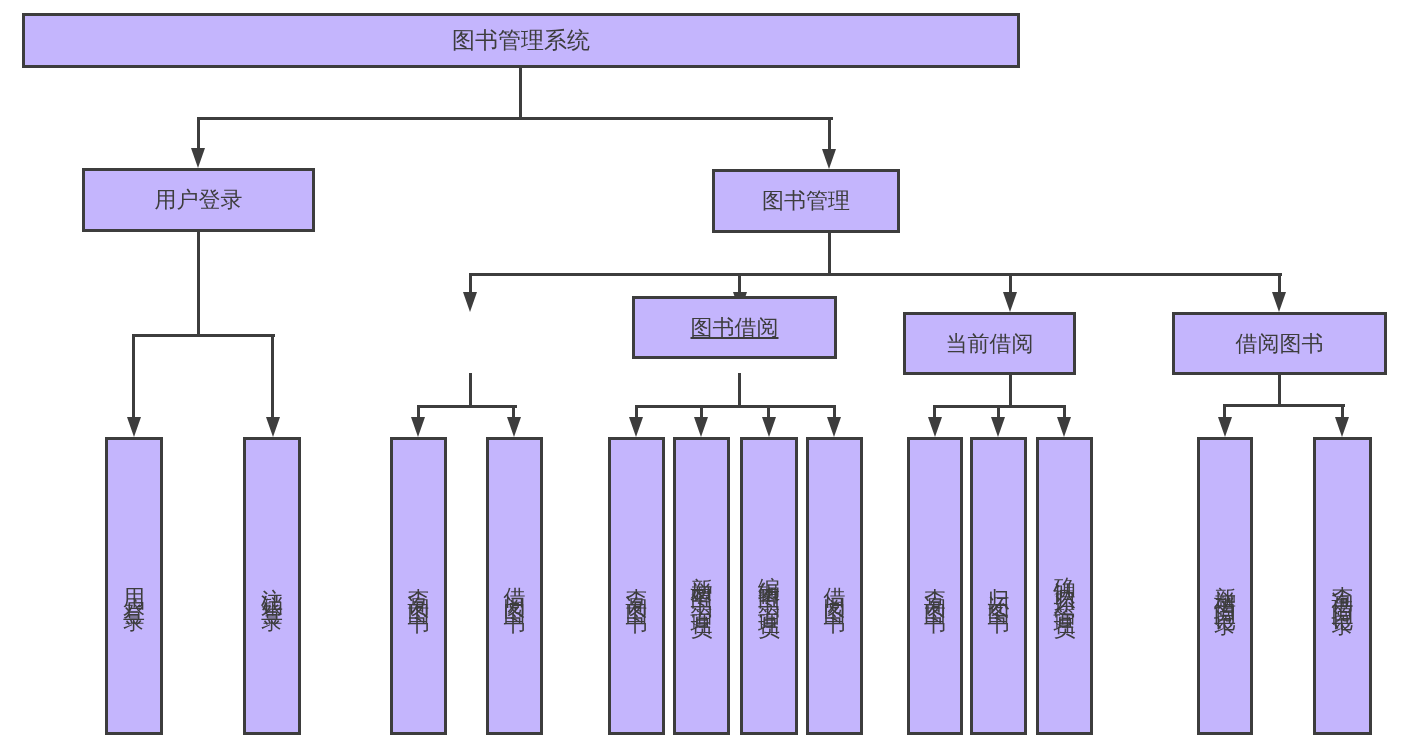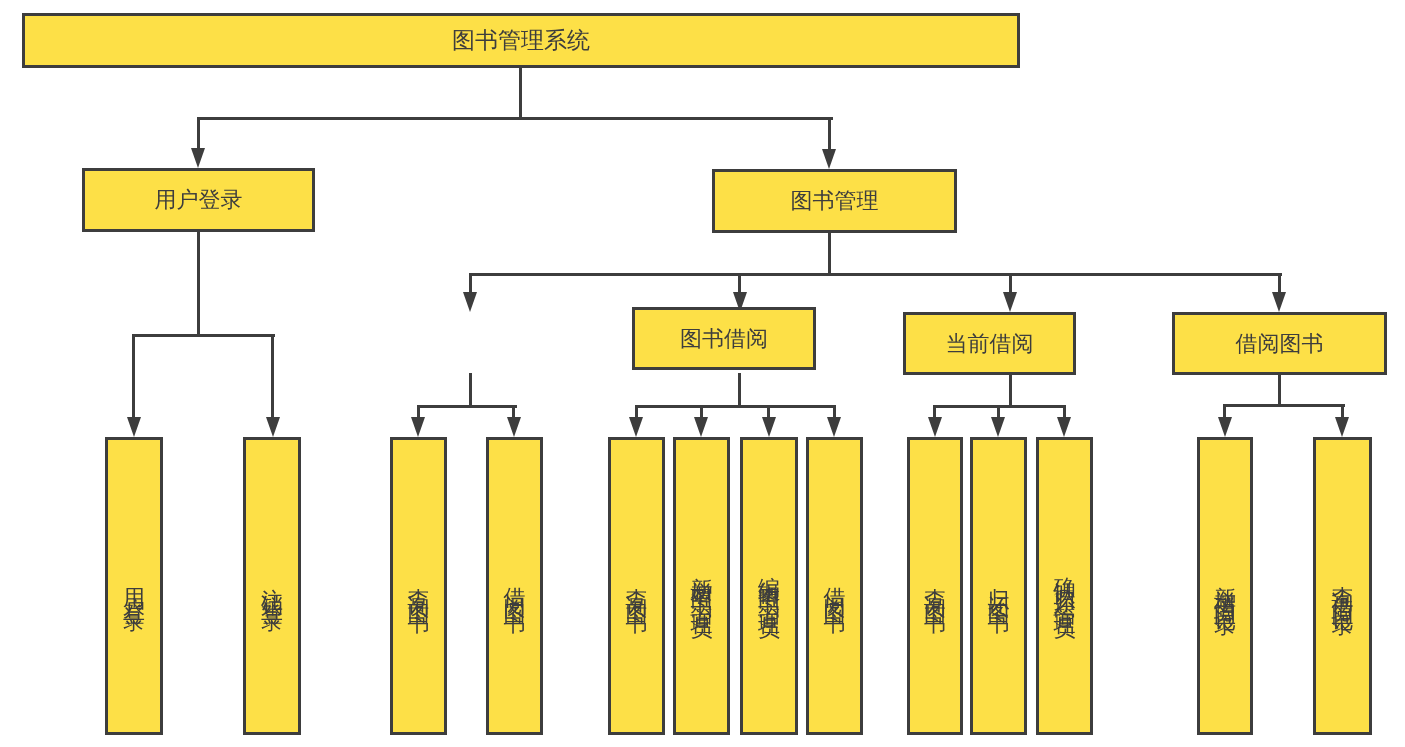--- a/index.html
+++ b/index.html
@@ -1,21 +1,21 @@
 <!DOCTYPE html>
 <html><head>
 <meta charset="utf-8">
 <style>
   html,body{margin:0;padding:0;background:#ffffff;}
   .canvas{
     position:relative;width:1405px;height:747px;background:#ffffff;
     font-family:"Liberation Sans",sans-serif;color:#3d3d3d;overflow:hidden;
   }
   .node{
-    position:absolute;box-sizing:border-box;border:3px solid #3d3d3d;background:#fde047;
+    position:absolute;box-sizing:border-box;border:3px solid #3d3d3d;background:#c4b5fd;
     display:flex;align-items:center;justify-content:center;
     font-size:22px;z-index:2;white-space:nowrap;
   }
   .leaf{
     writing-mode:vertical-rl;text-orientation:mixed;
     letter-spacing:8px;line-height:1;white-space:normal;
   }
   .leaf.long{letter-spacing:6px;}
   .hline,.vline{position:absolute;background:#3d3d3d;z-index:1;}
   .hline{height:3px;}
@@ -33,24 +33,24 @@
 </style>
 </head>
 <body>
 
 <div class="canvas">
 
   <div class="node title-node" style="left:22px;top:13px;width:998px;height:55px;">图书管理系统</div>
 
   <div class="node" style="left:82px;top:168px;width:233px;height:64px;">用户登录</div>
 
-  <div class="node" style="left:712px;top:169px;width:245px;height:64px;">图书管理</div>
+  <div class="node" style="left:712px;top:169px;width:188px;height:64px;">图书管理</div>
 
 
-  <div class="node" style="left:632px;top:307px;width:184px;height:63px;">图书借阅</div>
+  <div class="node" style="left:632px;top:296px;width:205px;height:63px;text-decoration:underline;">图书借阅</div>
 
   <div class="node" style="left:903px;top:312px;width:173px;height:63px;">当前借阅</div>
 
   <div class="node" style="left:1172px;top:312px;width:215px;height:63px;">借阅图书</div>
 
   <div class="node leaf" style="left:105px;top:437px;width:58px;height:298px;">用户登录</div>
 
   <div class="node leaf" style="left:243px;top:437px;width:58px;height:298px;">注销登录</div>
 
   <div class="node leaf" style="left:390px;top:437px;width:57px;height:298px;">查询图书</div>

